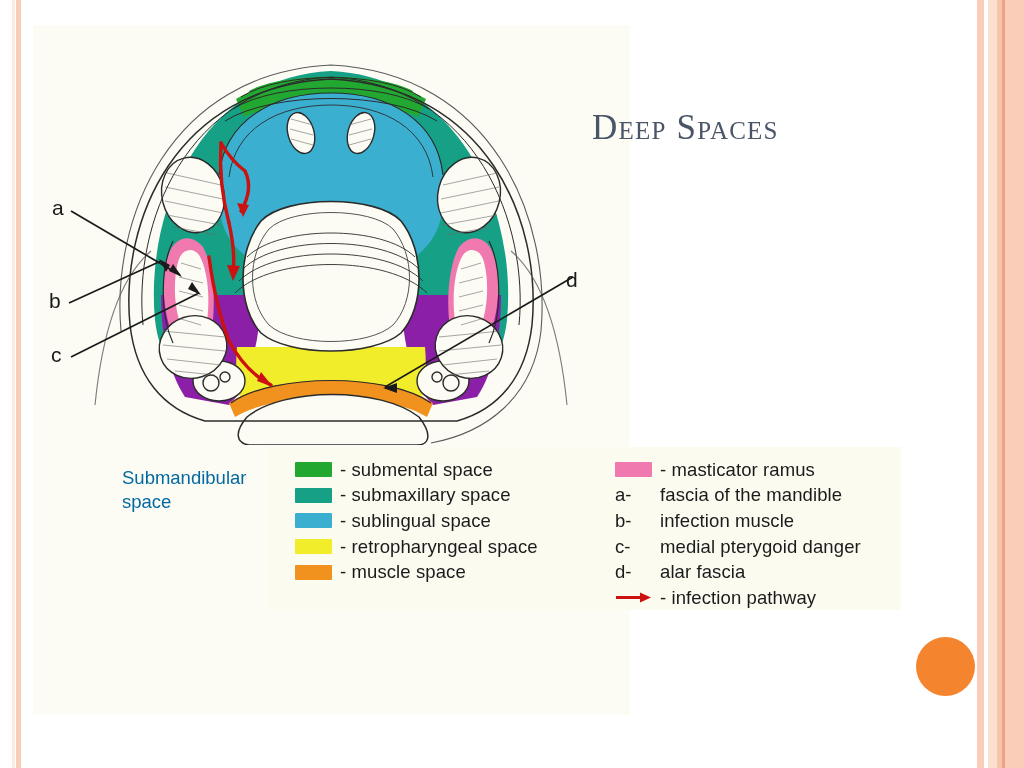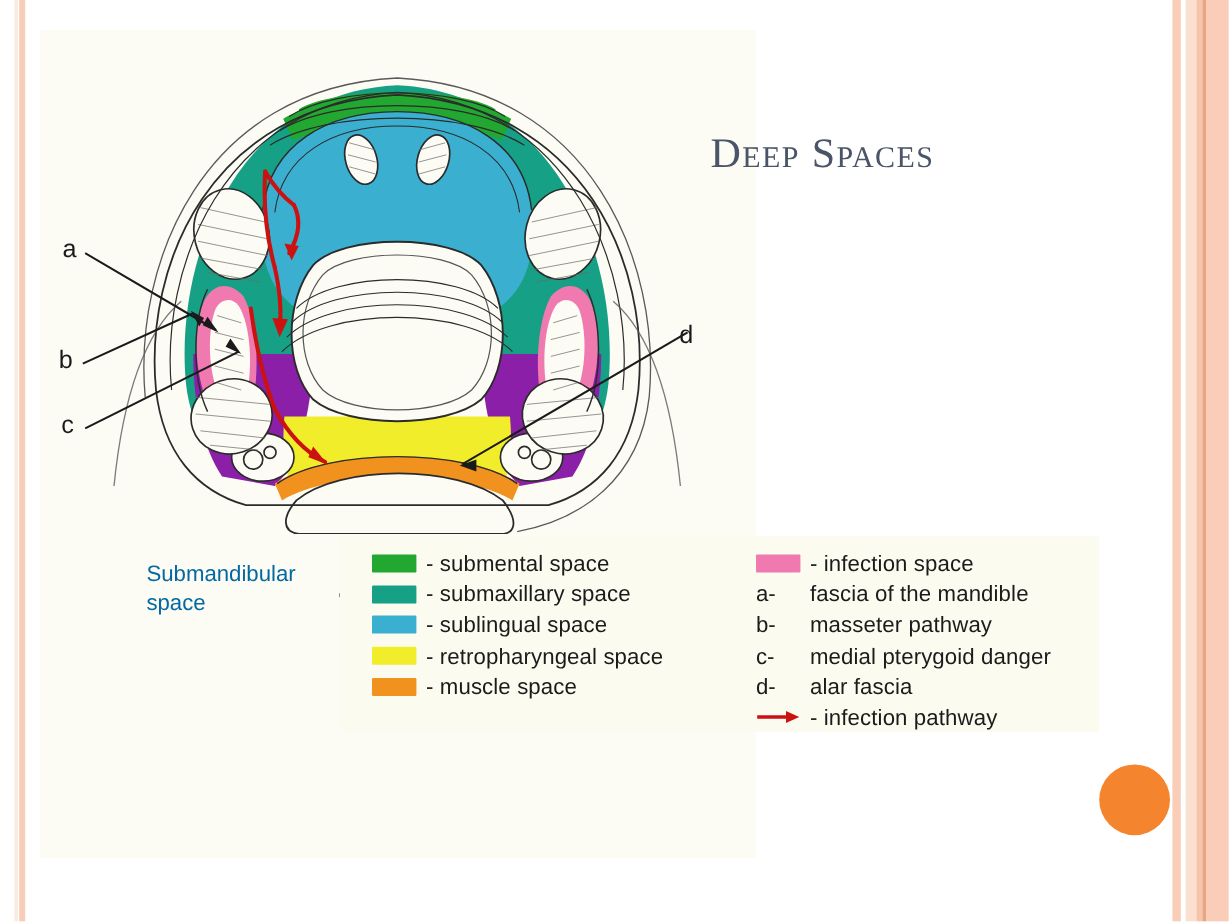--- a/index.html
+++ b/index.html
@@ -64,21 +64,21 @@
     left: 122px; top: 466px;
     width: 160px;
     font-size: 18.5px;
     line-height: 1.28;
     color: #0369a1;
   }
 
   
   #legend-panel {
     position: absolute;
-    left: 283px; top: 447px;
+    left: 268px; top: 447px;
     width: 633px; height: 163px;
     background: #fbfbf0;
   }
   .legend-col { position: absolute; top: 10px; }
   #legend-col-left { left: 27px; }
   #legend-col-right { left: 347px; }
 
   .legend-row {
     display: flex;
     align-items: center;
@@ -316,29 +316,29 @@
       </div>
       <div class="legend-row">
         <span class="swatch" style="background:#f2921e;"></span>
         <span class="legend-text">- muscle space</span>
       </div>
     </div>
 
     <div class="legend-col" id="legend-col-right">
       <div class="legend-row">
         <span class="swatch" style="background:#f079b0;"></span>
-        <span class="legend-text">- infection space</span>
+        <span class="legend-text">- masticator ramus</span>
       </div>
       <div class="legend-row">
         <span class="key-letter">a-</span>
         <span class="legend-text">fascia of the mandible</span>
       </div>
       <div class="legend-row">
         <span class="key-letter">b-</span>
-        <span class="legend-text">masseter pathway</span>
+        <span class="legend-text">infection muscle</span>
       </div>
       <div class="legend-row">
         <span class="key-letter">c-</span>
         <span class="legend-text">medial pterygoid danger</span>
       </div>
       <div class="legend-row">
         <span class="key-letter">d-</span>
         <span class="legend-text">alar fascia</span>
       </div>
       <div class="legend-row">

